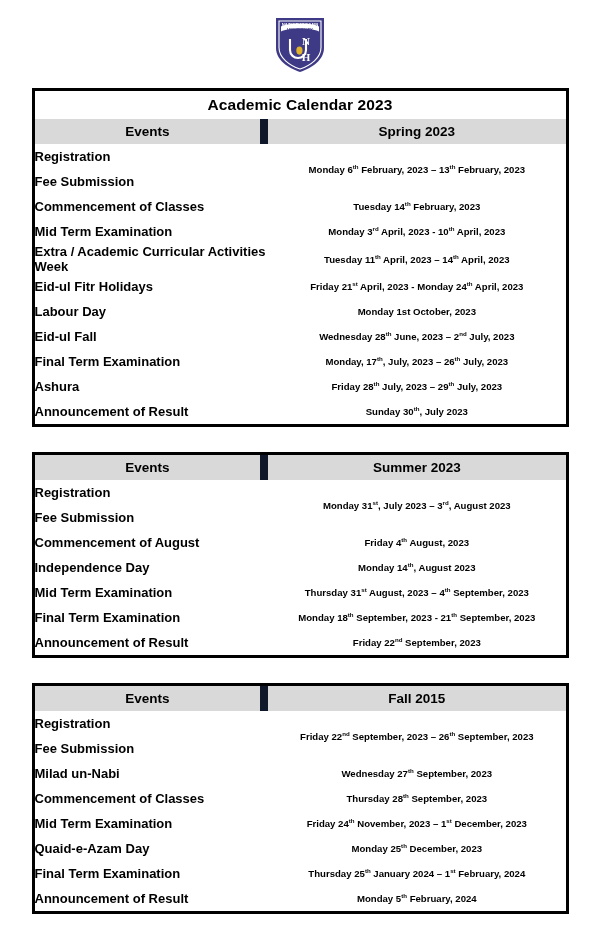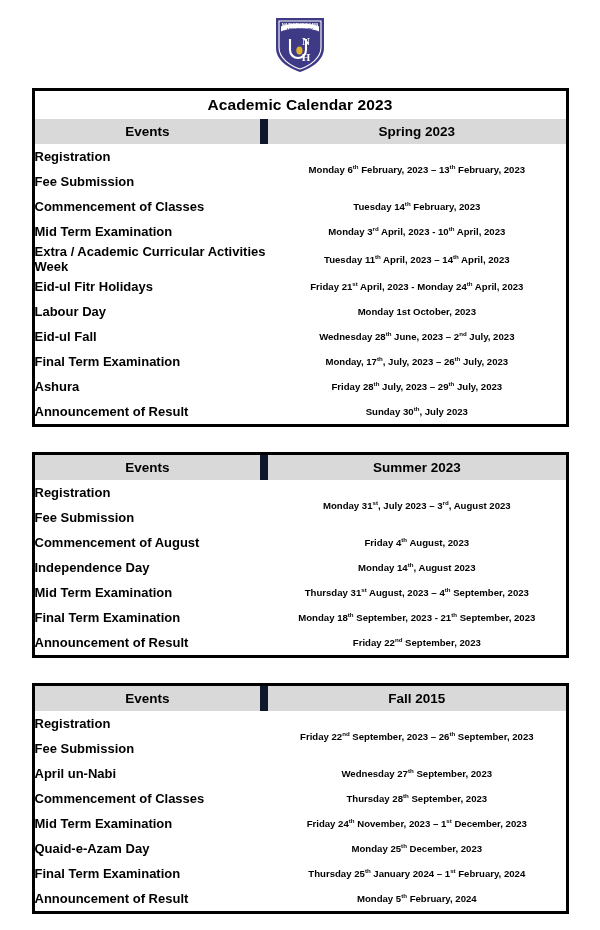--- a/index.html
+++ b/index.html
@@ -216,21 +216,21 @@
           <th class="head-cell">Fall 2015</th>
         </tr>
         <tr>
           <td class="ev-cell">Registration</td>
           <td class="dt-cell" rowspan="2">Friday 22<sup>nd</sup> September, 2023 – 26<sup>th</sup> September, 2023</td>
         </tr>
         <tr>
           <td class="ev-cell">Fee Submission</td>
         </tr>
         <tr>
-          <td class="ev-cell">April un-Nabi</td>
+          <td class="ev-cell">Milad un-Nabi</td>
           <td class="dt-cell">Wednesday 27<sup>th</sup> September, 2023</td>
         </tr>
         <tr>
           <td class="ev-cell">Commencement of Classes</td>
           <td class="dt-cell">Thursday 28<sup>th</sup> September, 2023</td>
         </tr>
         <tr>
           <td class="ev-cell">Mid Term Examination</td>
           <td class="dt-cell">Friday 24<sup>th</sup> November, 2023 – 1<sup>st</sup> December, 2023</td>
         </tr>

